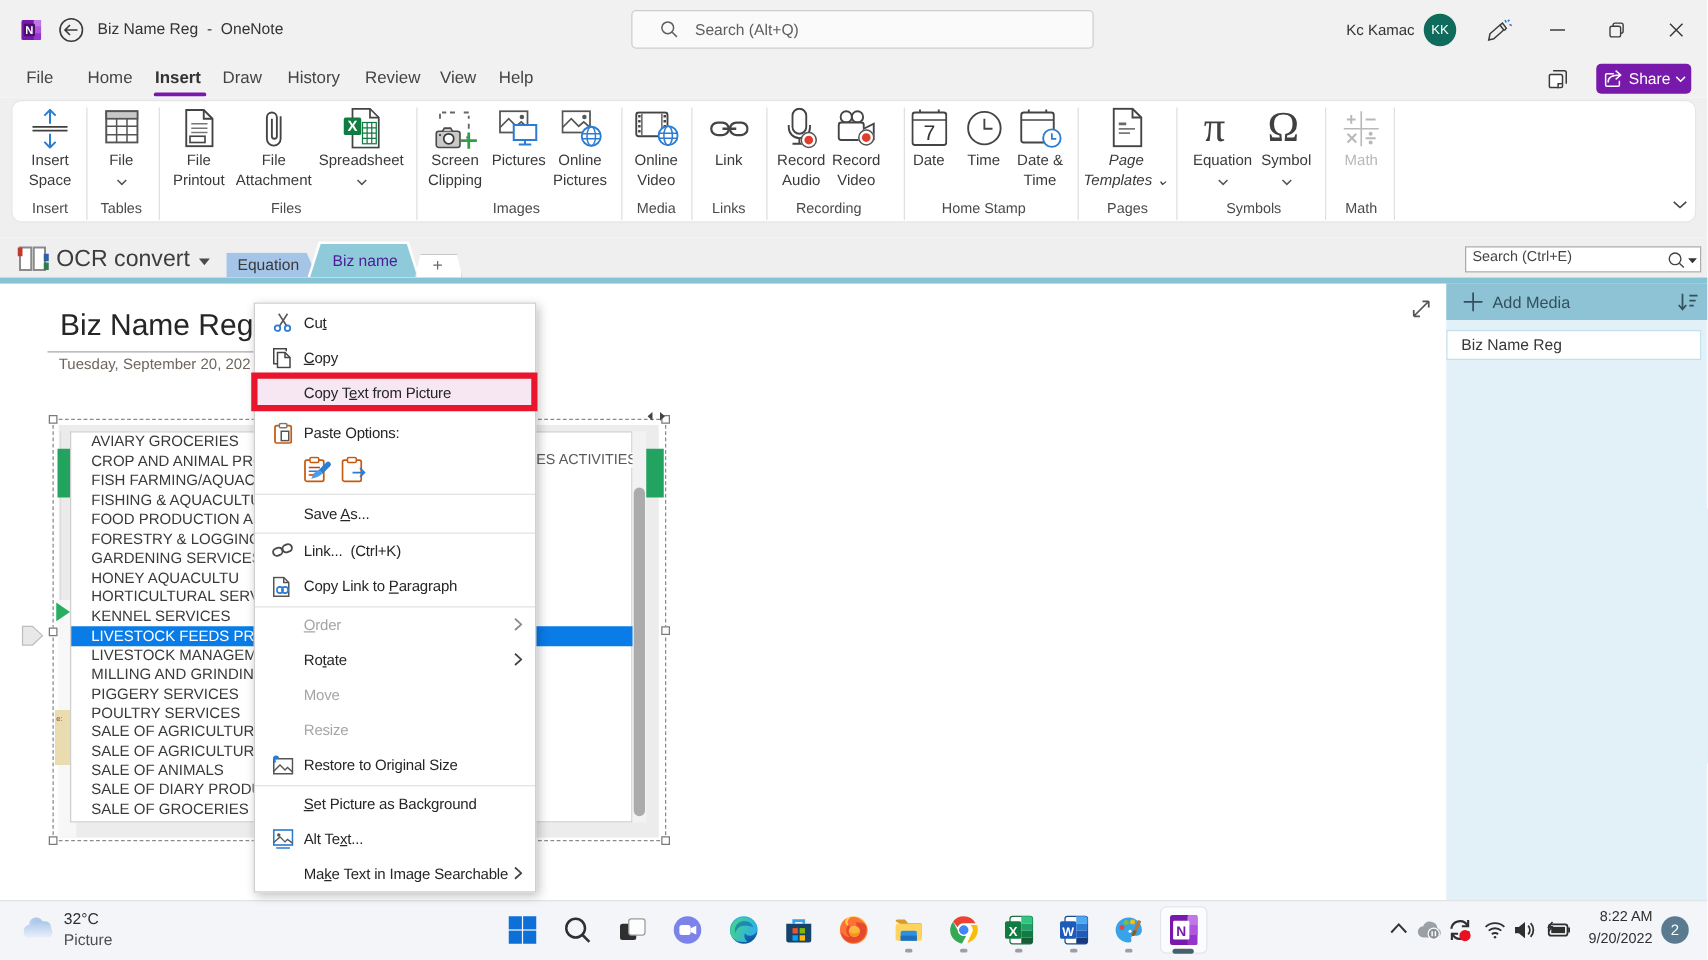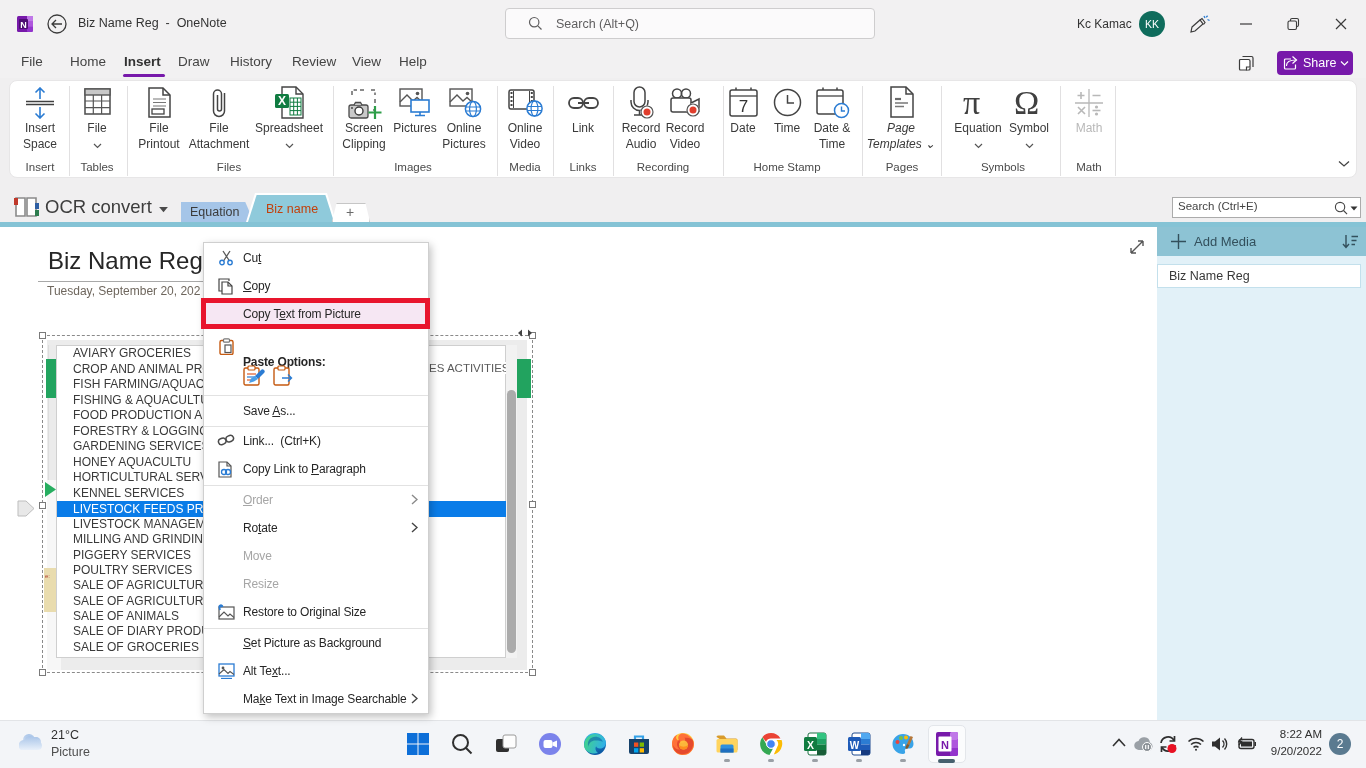--- a/index.html
+++ b/index.html
@@ -300,21 +300,21 @@
  <rect x="21" y="14" width="4" height="6" fill="#2e7d4f"></rect>
 </svg>
 <div class="abs" style="left:45px;top:196px;font-size:18.5px;color:#3d3d3d;">OCR convert</div>
 <svg class="abs" style="left:158px;top:206px" width="11" height="7" viewBox="0 0 12 8">
       <path d="M1 1 L6 7 L11 1 Z" fill="#4a4a4a"></path>
     </svg>
 <div class="abs" style="left:181px;top:202px;width:73px;height:20px;background:#a5c5e8;clip-path:polygon(0 0,88% 0,100% 100%,0 100%);"></div>
 <div class="abs" style="left:190px;top:205px;font-size:12.5px;color:#3a3a3a;">Equation</div>
 <div class="abs" style="left:246px;top:193px;width:90px;height:29px;background:#fff;clip-path:polygon(10% 0,90% 0,100% 100%,0 100%);"></div>
 <div class="abs" style="left:248px;top:195px;width:86px;height:27px;background:#8fcadb;clip-path:polygon(10% 0,90% 0,100% 100%,0 100%);"></div>
-<div class="abs" style="left:266px;top:202px;font-size:12.5px;color:#c2410c;">Biz name</div>
+<div class="abs" style="left:266px;top:202px;font-size:12.5px;color:#4c1d95;">Biz name</div>
 <div class="abs" style="left:332px;top:203px;width:38px;height:19px;background:#fff;border:1px solid #c6c6c6;border-bottom:none;clip-path:polygon(12% 0,88% 0,100% 100%,0 100%);"></div>
 <div class="abs" style="left:346px;top:204px;font-size:14px;color:#6a6a6a;">+</div>
 <div class="abs" style="left:1172px;top:197px;width:189px;height:21px;background:#fff;border:1px solid #ababab;"></div>
 <div class="abs" style="left:1178px;top:200px;font-size:11.5px;color:#444;">Search (Ctrl+E)</div>
 <svg class="abs" style="left:1334px;top:201px" width="14" height="14" viewBox="0 0 15 15" fill="none" stroke="#444" stroke-width="1.2">
  <circle cx="6.5" cy="6.5" r="5"></circle>
       <path d="M10.2 10.2 L14 14"></path>
 </svg>
 <svg class="abs" style="left:1350px;top:206px" width="8" height="5" viewBox="0 0 8 5">
       <path d="M0.5 0.5 L4 4.5 L7.5 0.5 Z" fill="#333"></path>
@@ -399,21 +399,21 @@
       <path d="M10 4 V8 H14"></path>
 </svg>
 <div class="mi" style="top:279px"><span style="text-decoration:underline">C</span>opy</div>
 <div class="abs" style="left:201px;top:298px;width:229px;height:31px;border:5px solid #e8152d;background:#f6e7f3;"></div>
 <div class="mi" style="top:307px">Copy T<span style="text-decoration:underline">e</span>xt from Picture</div>
 <svg class="abs" style="left:219px;top:338px" width="15" height="17" viewBox="0 0 15 17">
  <rect x="1" y="2.5" width="13" height="14" rx="1.5" fill="#fff" stroke="#c55a11" stroke-width="1.4"></rect>
  <rect x="4.5" y="0.8" width="6" height="3.4" rx="1" fill="#fff" stroke="#777" stroke-width="1.2"></rect>
  <rect x="6" y="7" width="6" height="7.5" fill="#fff" stroke="#555" stroke-width="1.2"></rect>
 </svg>
-<div class="mi" style="top:355px;font-weight:bold;">Paste Options:</div>
+<div class="mi" style="top:339px;font-weight:normal;">Paste Options:</div>
 <svg class="abs" style="left:243px;top:365px" width="22" height="23" viewBox="0 0 22 23">
  <rect x="1" y="3" width="15" height="17" rx="1.5" fill="#fff" stroke="#c55a11" stroke-width="1.4"></rect>
  <rect x="5" y="1" width="7" height="4" rx="1" fill="#fff" stroke="#c55a11" stroke-width="1.2"></rect>
  <path d="M4 9 h9 M4 15 h5" stroke="#d83b01" stroke-width="1.2"></path>
  <path d="M4 12 h9" stroke="#2b7cd3" stroke-width="1.2"></path>
  <path d="M21 8 a2 2 0 0 0-3-3 L12 11 l3 3z" fill="#2b7cd3"></path>
  <path d="M12 11 l3 3 -4 2.5 -5 1.5 2-4.5z" fill="#4a9ee8"></path>
 </svg>
 <svg class="abs" style="left:273px;top:365px" width="22" height="23" viewBox="0 0 22 23">
  <rect x="1" y="3" width="15" height="17" rx="1.5" fill="#fff" stroke="#c55a11" stroke-width="1.4"></rect>
@@ -473,21 +473,21 @@
  <defs>
         <linearGradient id="cl" x1="0" y1="0" x2="0" y2="1">
           <stop offset="0" stop-color="#a8c4e8"></stop>
           <stop offset="1" stop-color="#e8f0fa"></stop>
         </linearGradient>
       </defs>
  <circle cx="10" cy="7" r="6" fill="url(#cl)"></circle>
  <circle cx="17" cy="9" r="5" fill="url(#cl)"></circle>
  <path d="M2 17 a5.5 5.5 0 0 1 3-10 a7 7 0 0 1 13 1 a4.5 4.5 0 0 1 5 4.5 q0 4.5-5 4.5 h-13z" fill="url(#cl)"></path>
 </svg>
-<div class="abs" style="left:51px;top:728px;font-size:12.5px;color:#2f2f2f;">21°C</div>
+<div class="abs" style="left:51px;top:728px;font-size:12.5px;color:#2f2f2f;">32°C</div>
 <div class="abs" style="left:51px;top:745px;font-size:12.5px;color:#4f4f4f;">Picture</div>
 <svg class="licon" style="left:406px" viewBox="0 0 24 24">
       <g fill="#0d6fd8">
         <rect x="1" y="1" width="10.5" height="10.5"></rect>
         <rect x="12.5" y="1" width="10.5" height="10.5"></rect>
         <rect x="1" y="12.5" width="10.5" height="10.5"></rect>
         <rect x="12.5" y="12.5" width="10.5" height="10.5"></rect>
       </g>
     </svg>
 <svg class="licon" style="left:450px" viewBox="0 0 24 24" fill="none" stroke="#2f2f2f" stroke-width="2">

